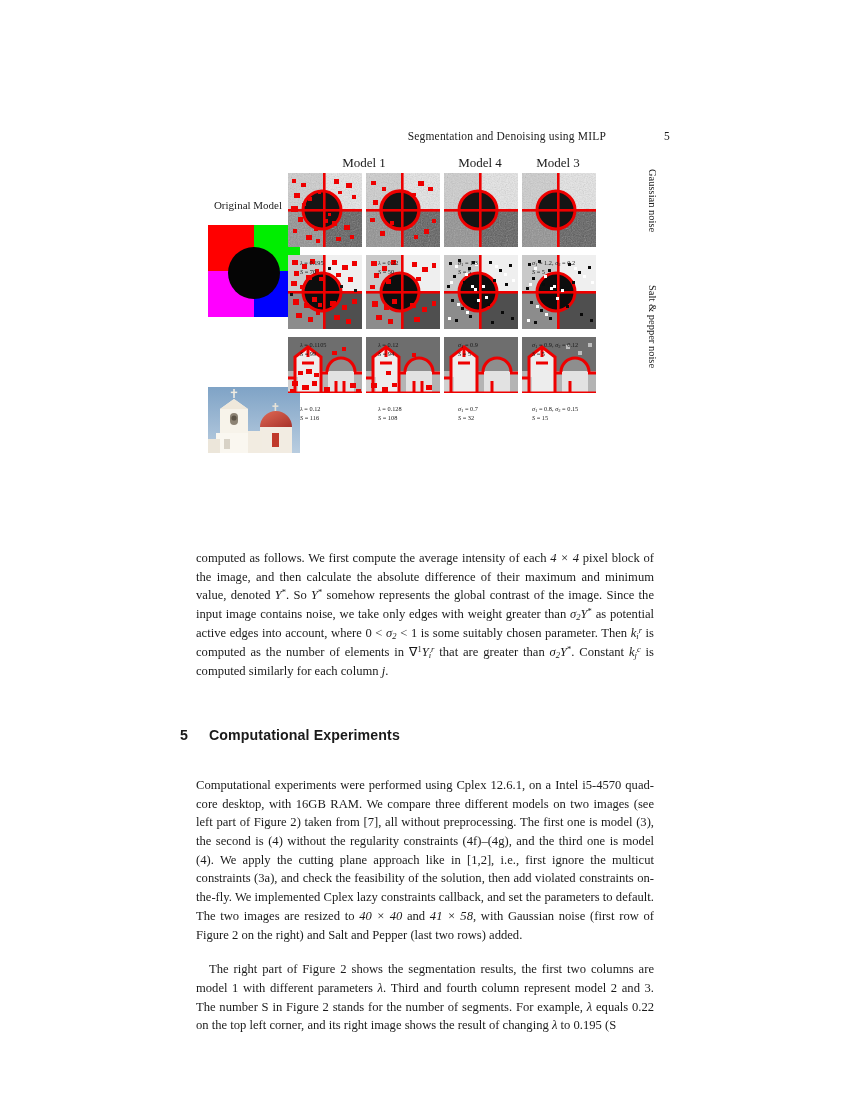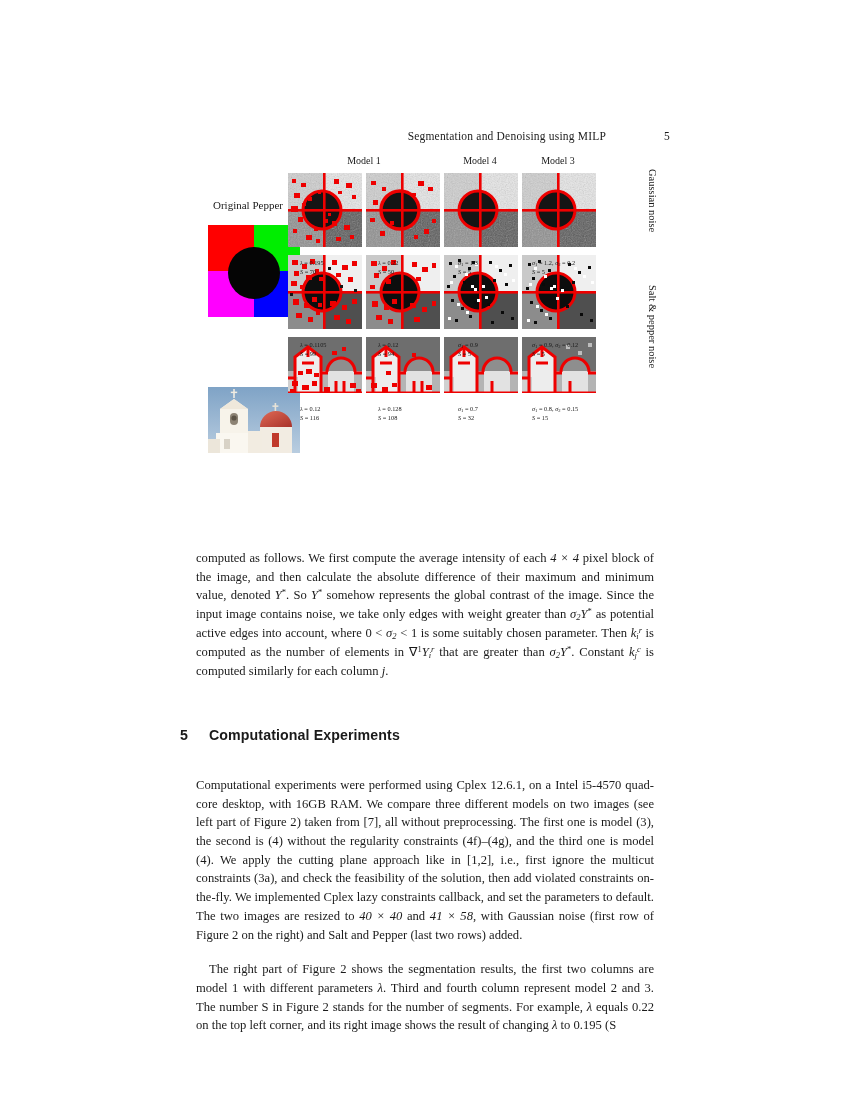--- a/index.html
+++ b/index.html
@@ -17,21 +17,21 @@
     display:flex;justify-content:flex-end;align-items:center;
     font-size:11.5px;letter-spacing:.2px;
   }
   .runhead .title{margin-right:58px;}
   .runhead .pageno{font-size:11.5px;}
 
   
   .figure{position:absolute;left:180px;top:155px;width:500px;height:330px;}
 
   .col-heads{position:absolute;left:0;top:0;width:500px;height:18px;}
-  .col-head{position:absolute;top:0;font-size:10px;text-align:center;}
+  .col-head{position:absolute;top:0;font-size:13px;text-align:center;}
 
   .orig-label{
     position:absolute;left:8px;top:44px;width:120px;text-align:center;
     font-size:11px;
   }
 
   .orig1{position:absolute;left:28px;top:70px;width:92px;height:92px;}
   .orig2{position:absolute;left:28px;top:232px;width:92px;height:66px;}
 
   .grid{position:absolute;left:108px;top:14px;}
@@ -90,21 +90,21 @@
   </div>
 
   <div class="figure">
 
     <div class="col-heads">
       <div class="col-head" style="left:108px;width:152px;">Model 1</div>
       <div class="col-head" style="left:262px;width:76px;">Model 4</div>
       <div class="col-head" style="left:340px;width:76px;">Model 3</div>
     </div>
 
-    <div class="orig-label">Original Pepper</div>
+    <div class="orig-label">Original Model</div>
 
     <div class="orig1">
       <svg width="92" height="92" viewBox="0 0 92 92">
         <rect x="0" y="0" width="46" height="46" fill="#ff0000"></rect>
         <rect x="46" y="0" width="46" height="46" fill="#00ee00"></rect>
         <rect x="0" y="46" width="46" height="46" fill="#ff00ff"></rect>
         <rect x="46" y="46" width="46" height="46" fill="#0000ff"></rect>
         <circle cx="46" cy="48" r="26" fill="#050505"></circle>
       </svg>
     </div>

